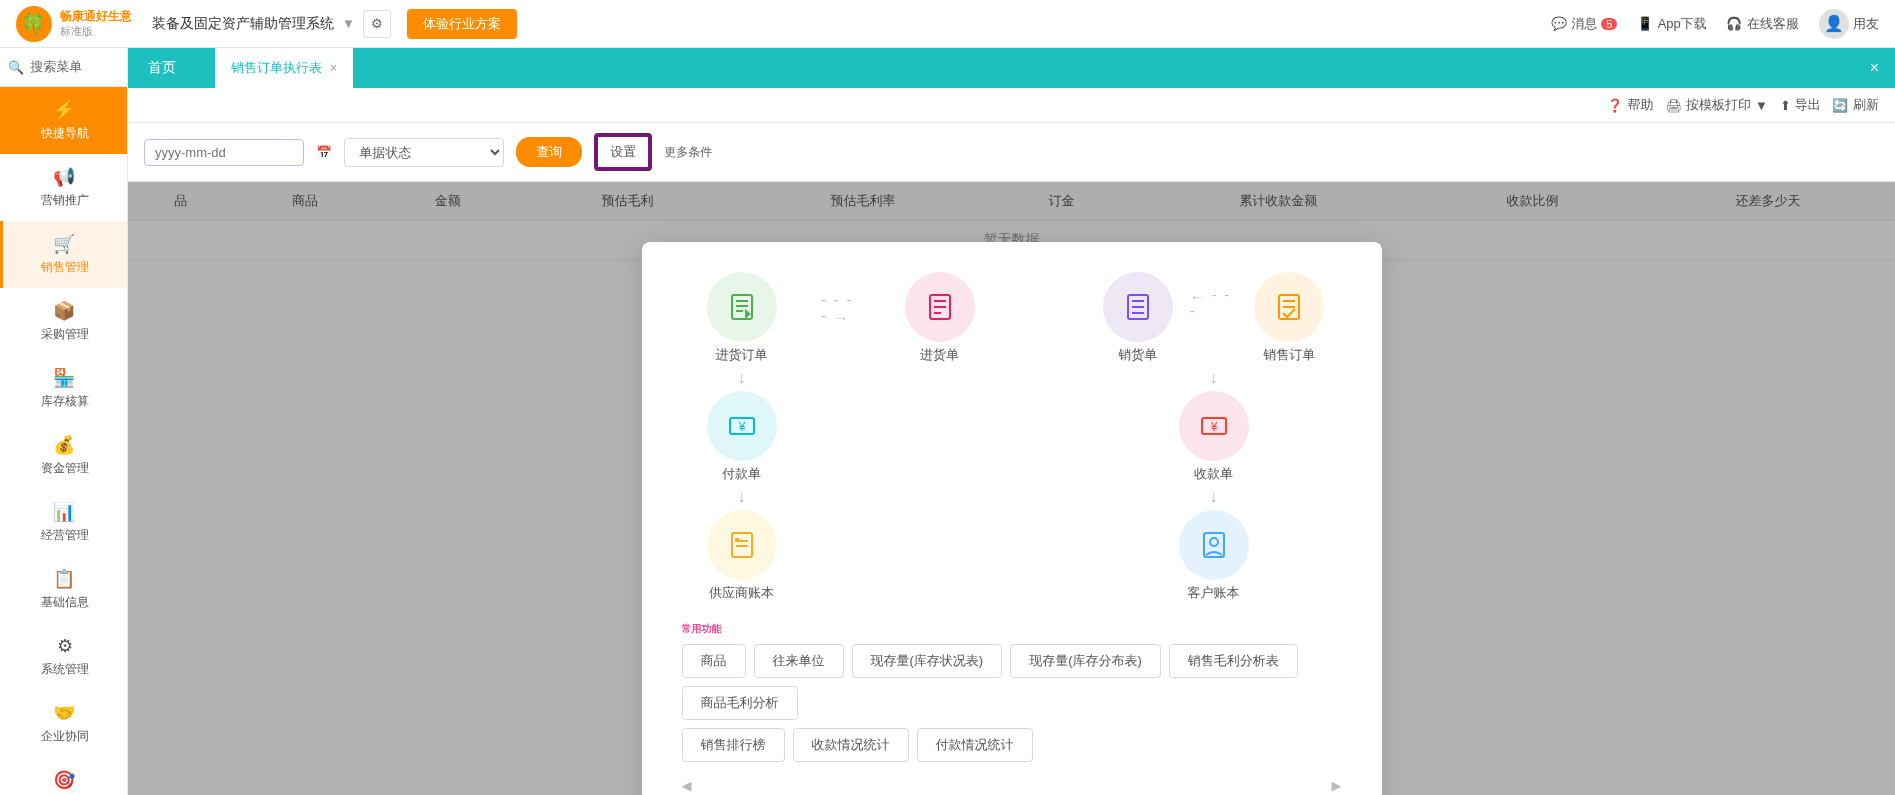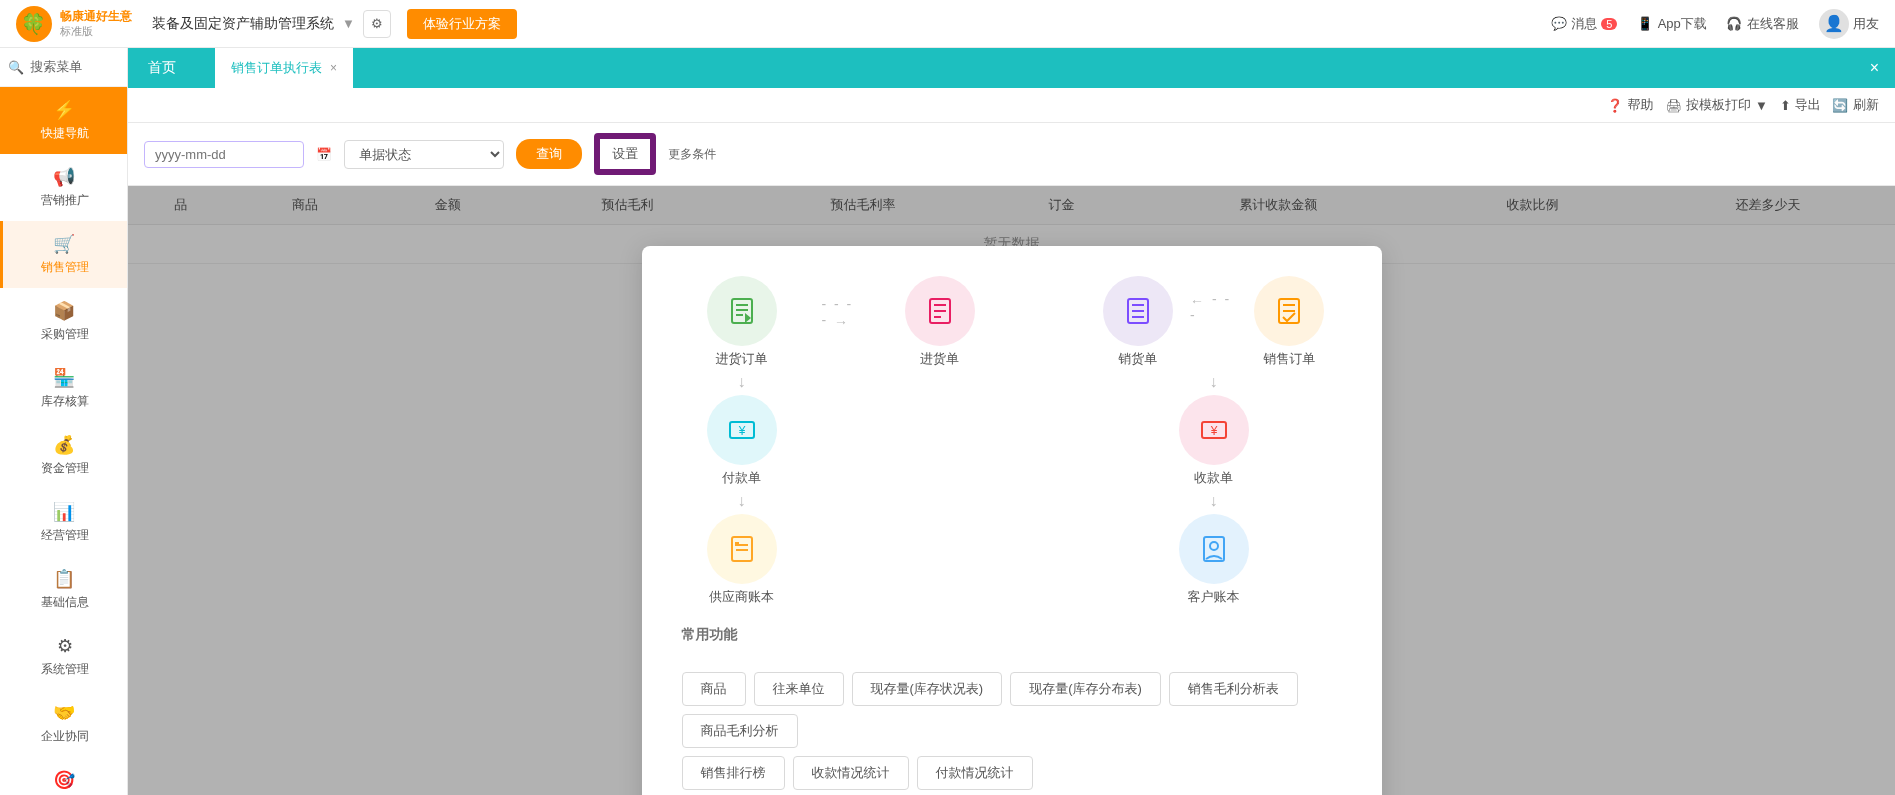--- a/index.html
+++ b/index.html
@@ -42,21 +42,21 @@
 
     
     .content-header { background: white; padding: 8px 16px; display: flex; align-items: center; justify-content: flex-end; gap: 12px; border-bottom: 1px solid #e8e8e8; }
     .header-action { display: flex; align-items: center; gap: 4px; color: #555; cursor: pointer; font-size: 13px; }
 
     
     .filter-area { background: white; padding: 10px 16px; display: flex; align-items: center; gap: 12px; border-bottom: 1px solid #e8e8e8; flex-wrap: wrap; }
     .filter-input { border: 1px solid #c4b5fd; border-radius: 4px; padding: 5px 10px; font-size: 13px; color: #bbb; width: 160px; }
     .filter-select { border: 1px solid #d9d9d9; border-radius: 4px; padding: 5px 10px; font-size: 13px; color: #555; width: 160px; background: white; }
     .search-btn { background: #ff8c00; color: white; border: none; padding: 6px 20px; border-radius: 14px; cursor: pointer; font-size: 13px; }
-    .set-btn { background: white; color: #555; border: 6px solid #701a75; padding: 6px 12px; border-radius: 4px; cursor: pointer; font-size: 13px; }
+    .set-btn { background: white; color: #555; border: 4px solid #701a75; padding: 6px 12px; border-radius: 4px; cursor: pointer; font-size: 13px; }
     .more-conditions { color: #666; font-size: 12px; cursor: pointer; }
 
     
     .table-container { background: white; overflow: auto; }
     .data-table { width: 100%; border-collapse: collapse; font-size: 13px; }
     .data-table th { background: #fafafa; padding: 10px 12px; text-align: center; border-bottom: 1px solid #e8e8e8; color: #555; font-weight: normal; white-space: nowrap; }
     .data-table td { padding: 10px 12px; text-align: center; border-bottom: 1px solid #f0f0f0; }
     .no-data { text-align: center; padding: 60px; color: #999; font-size: 14px; }
 
     
@@ -69,21 +69,21 @@
     .flow-circle.purple { background: #ede7f6; color: #7c4dff; }
     .flow-circle.orange { background: #fff3e0; color: #ff9800; }
     .flow-circle.teal { background: #e0f7fa; color: #00bcd4; }
     .flow-circle.pink { background: #fce4ec; color: #f44336; }
     .flow-circle.light-orange { background: #fff8e1; color: #ffa726; }
     .flow-circle.light-blue { background: #e3f2fd; color: #42a5f5; }
     .flow-label { font-size: 13px; color: #555; text-align: center; }
 
     
     .common-functions { margin-top: 10px; }
-    .common-title { font-size: 14px; color: #737373; margin-bottom: 28px; font-weight: bold; }
+    .common-title { font-size: 10px; color: #ec4899; margin-bottom: 8px; font-weight: bold; }
     .func-buttons { display: flex; flex-wrap: wrap; gap: 8px; }
     .func-btn { border: 1px solid #d9d9d9; background: white; color: #555; padding: 7px 18px; border-radius: 4px; cursor: pointer; font-size: 13px; }
 
     
     .modal-scroll { overflow-x: auto; margin-top: 16px; }
     .scroll-arrows { display: flex; justify-content: space-between; align-items: center; }
     .arrow-down { text-align: center; color: #bbb; font-size: 16px; line-height: 1.2; }
   </style>
 </head>
 <body>

